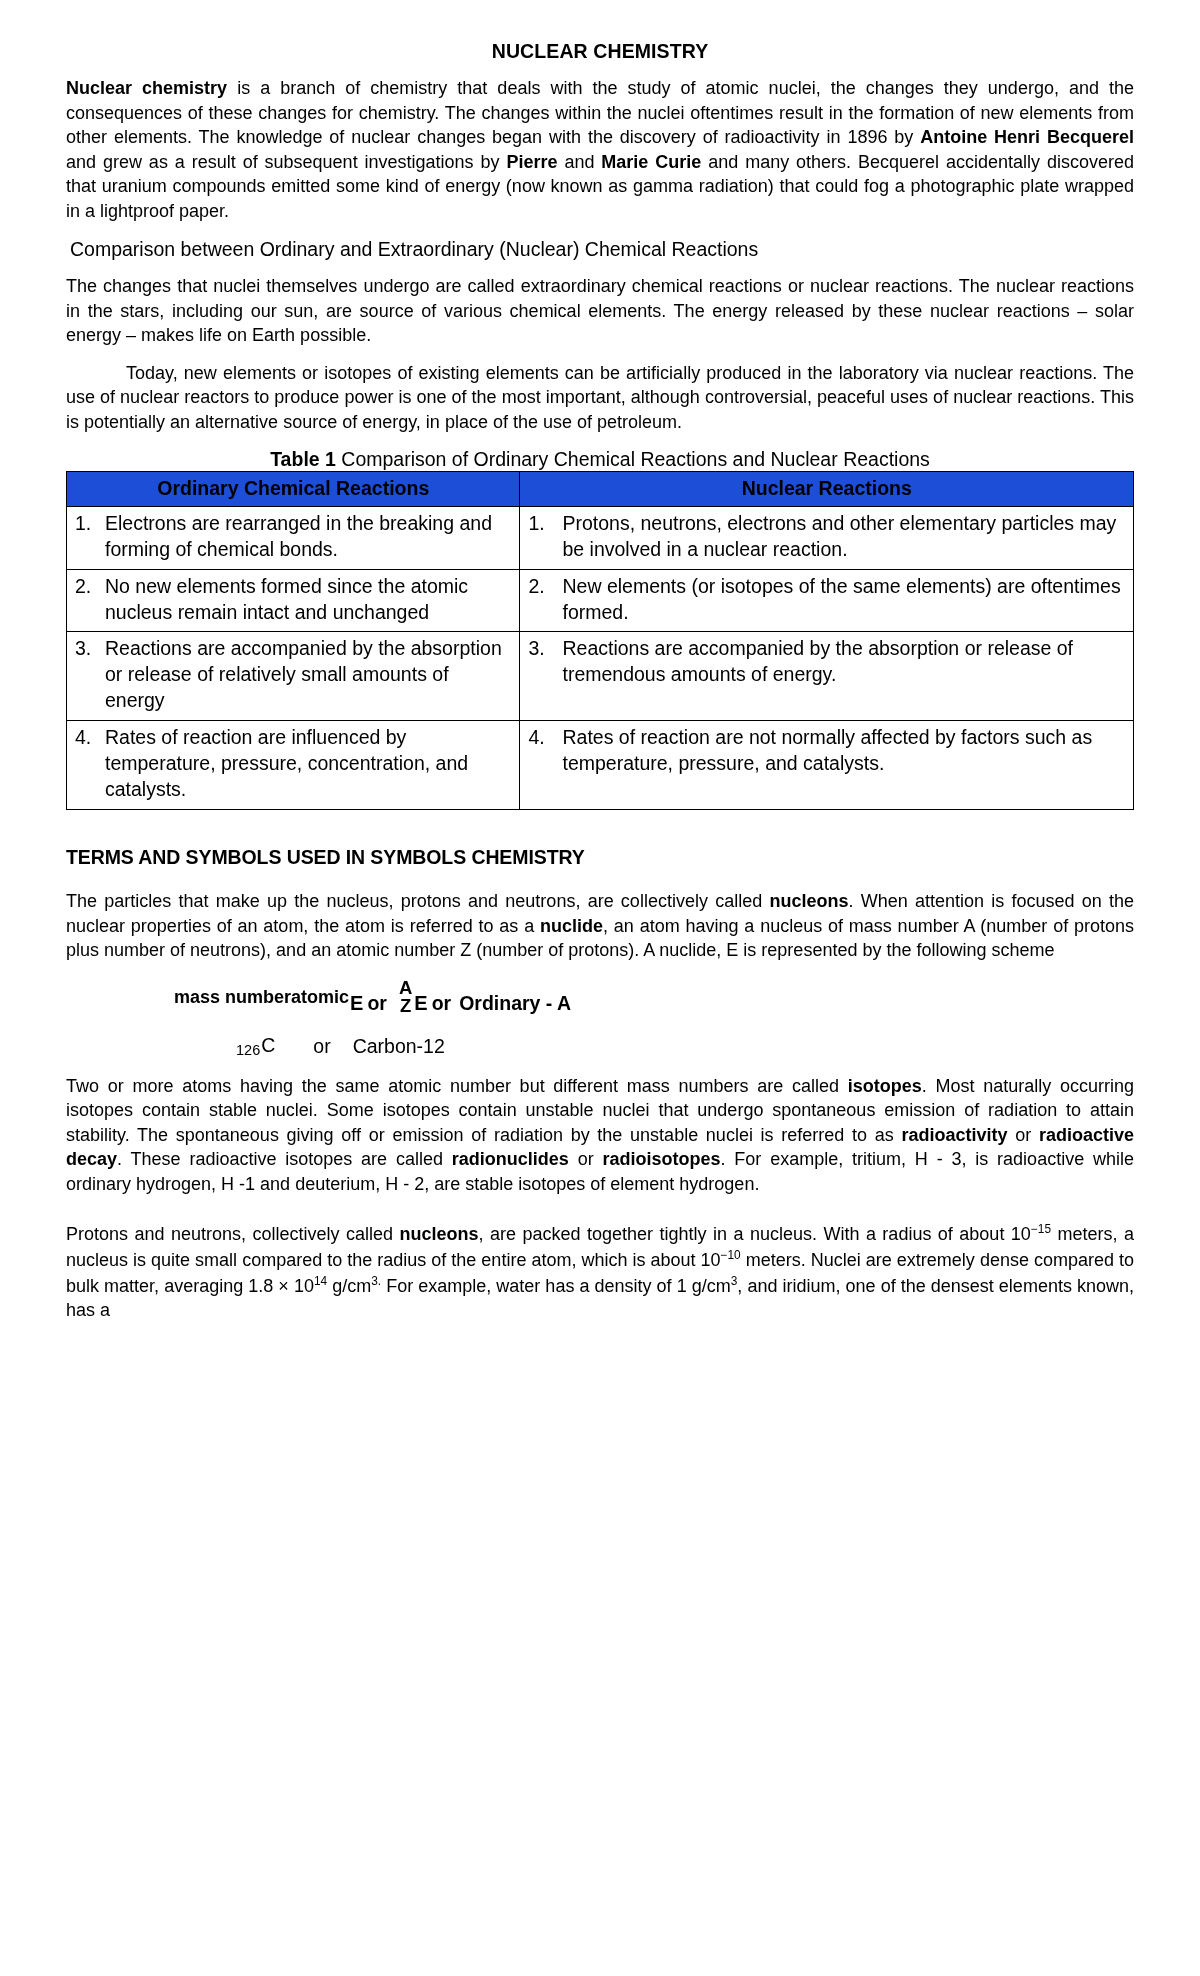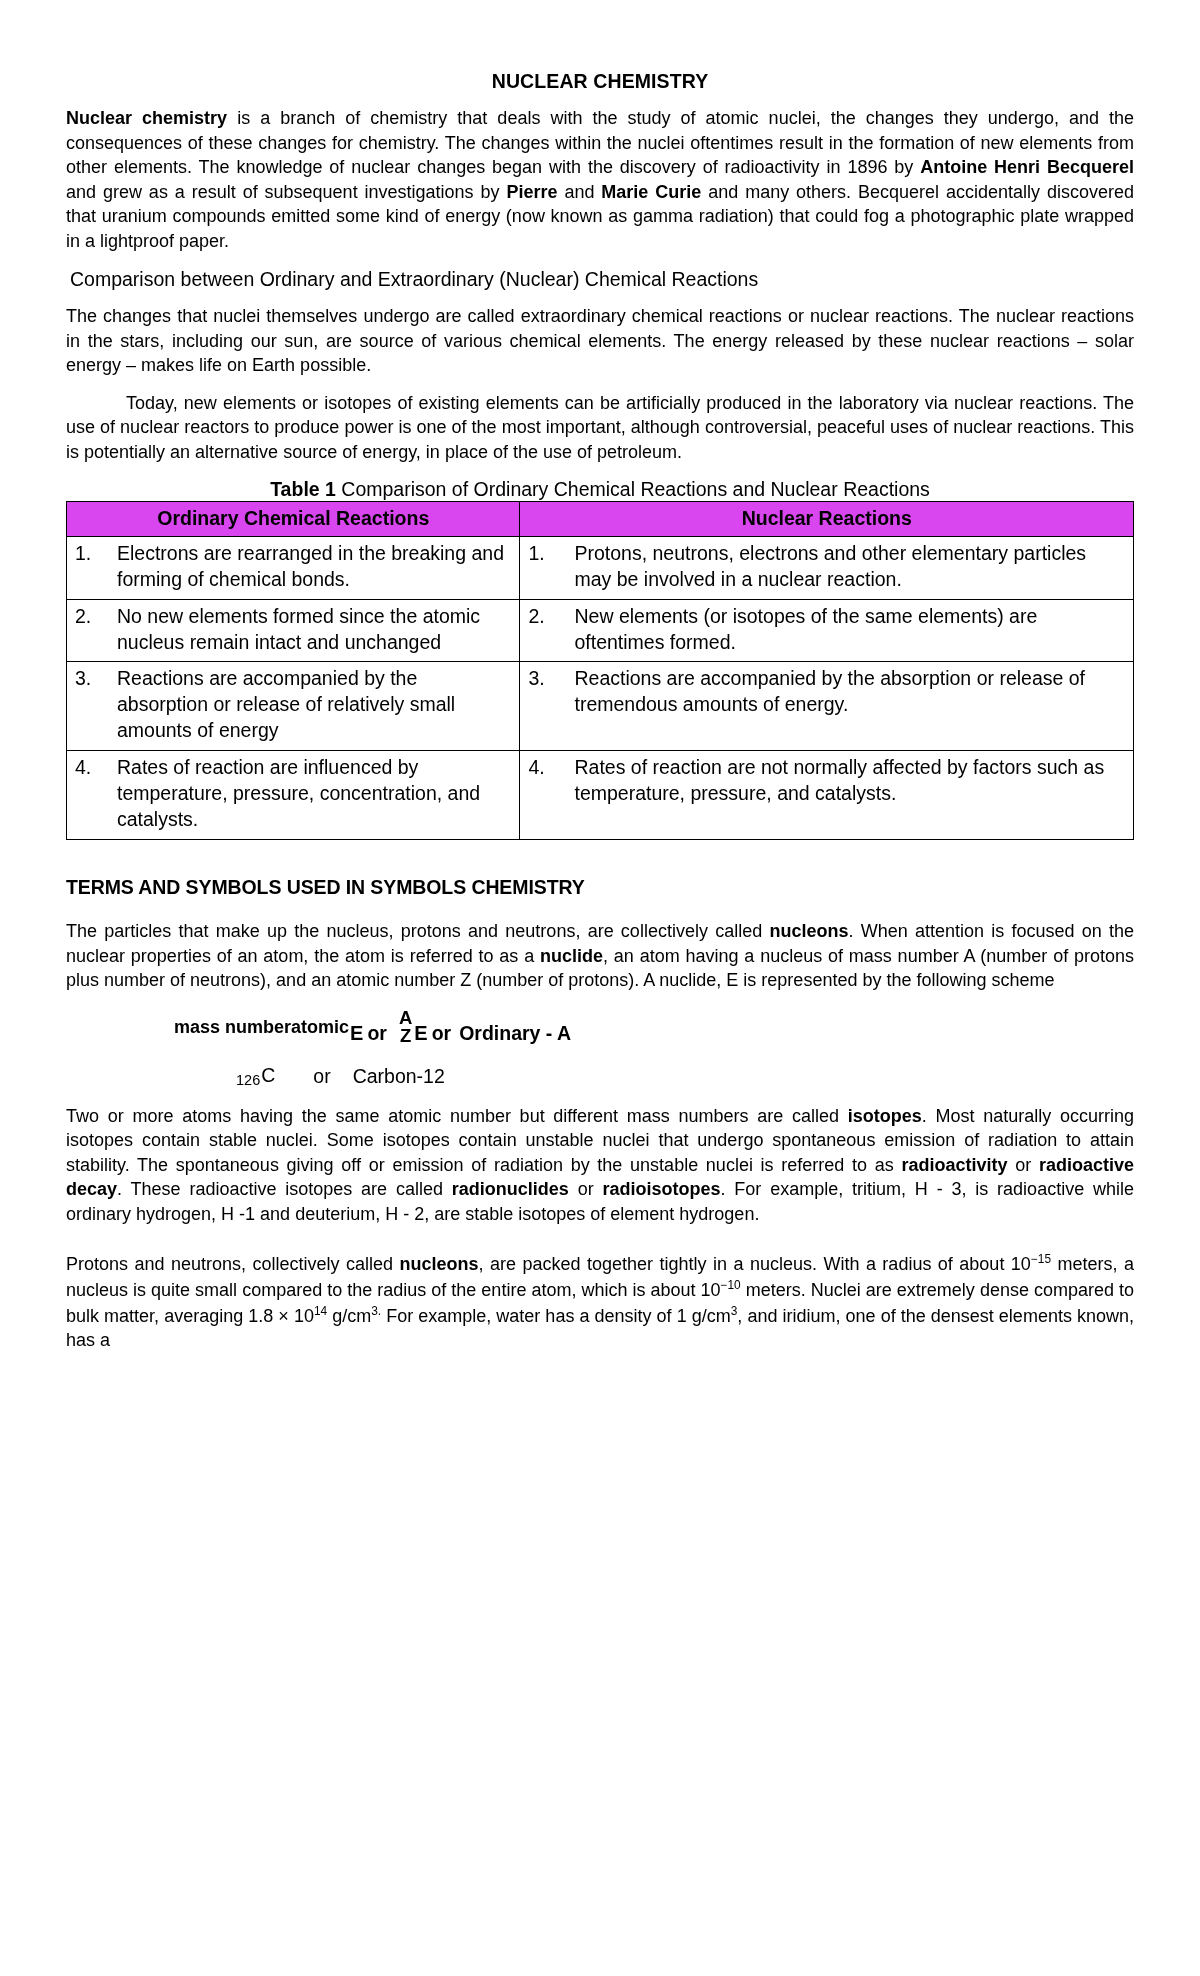--- a/index.html
+++ b/index.html
@@ -11,21 +11,21 @@
     width: 1200px;
     min-height: 1976px;
     font-family: "Liberation Sans", sans-serif;
     color: #000000;
     -webkit-font-smoothing: antialiased;
   }
   .page {
     width: 1200px;
     min-height: 1976px;
     box-sizing: border-box;
-    padding: 60px 66px 40px 66px;
+    padding: 30px 66px 40px 66px;
     background: #ffffff;
   }
   .doc-title {
     text-align: center;
     font-weight: bold;
     font-size: 19.5px;
     letter-spacing: 0.1px;
     margin: 10px 0 13px 0;
   }
   p {
@@ -60,21 +60,21 @@
     font-size: 19.5px;
     margin: 14px 0 0 0;
   }
   table.cmp {
     border-collapse: collapse;
     width: 100%;
     table-layout: fixed;
     border: 1.6px solid #000;
   }
   table.cmp th {
-    background: #d946ef;
+    background: #1d4ed8;
     border: 1.2px solid #000;
     font-size: 19.5px;
     font-weight: bold;
     text-align: center;
     padding: 4px 6px 5px 6px;
     line-height: 1.25;
   }
   table.cmp td {
     border: 1.2px solid #000;
     vertical-align: top;
@@ -89,21 +89,20 @@
   .num {
     flex: 0 0 auto;
     width: 30px;
     text-align: left;
   }
   .num.wide {
     width: 34px;
   }
   .ctext {
     flex: 1 1 auto;
-    margin-left: 12px;
   }
   .cell-pad-1 { padding-bottom: 26px; }
   .cell-pad-2 { padding-bottom: 14px; }
 
   .formula-line {
     margin: 16px 0 18px 0;
     padding-left: 108px;
     font-size: 19.5px;
     font-weight: bold;
     display: flex;

